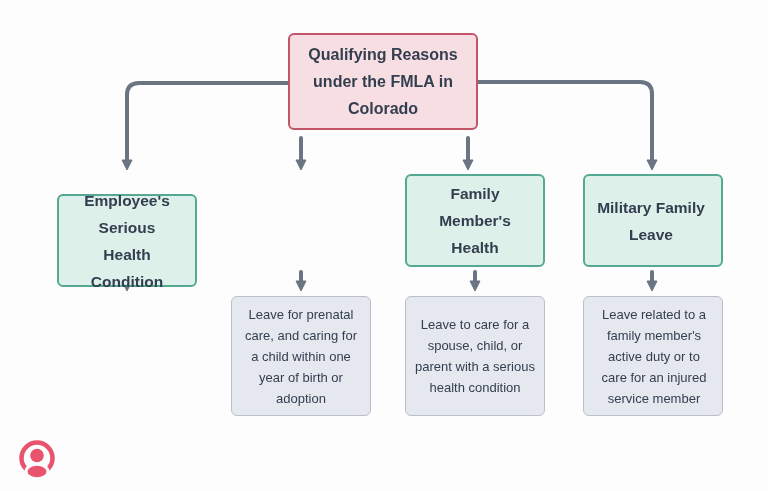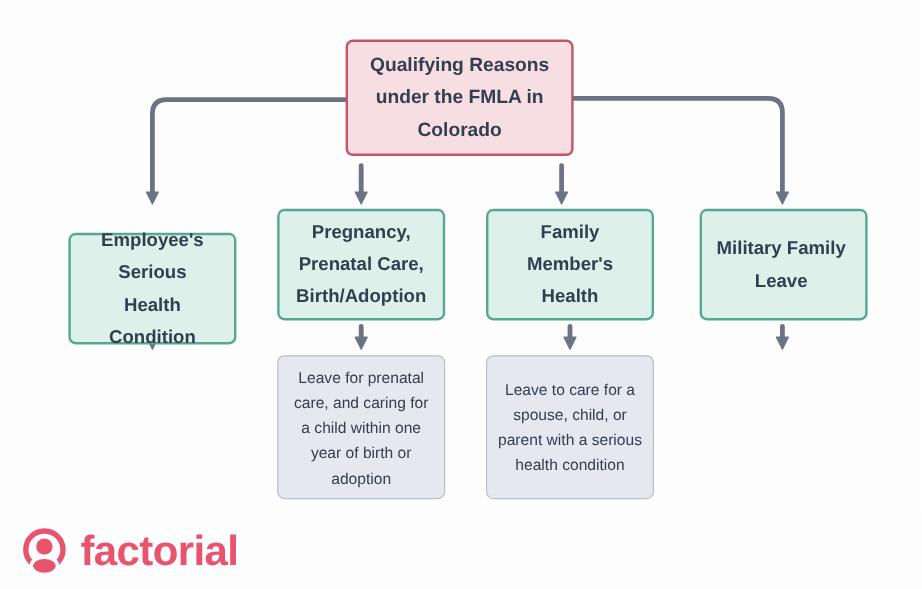--- a/index.html
+++ b/index.html
@@ -74,40 +74,39 @@
   </svg>
 
   <div class="box root-box">
     <span>Qualifying Reasons under the FMLA in Colorado</span>
   </div>
 
   <div class="box branch-box col-0">
     <span>Employee's Serious Health Condition</span>
   </div>
 
-  <div class="box branch-box col-1">
-    <span>Pregnancy, Prenatal Care, Birth/Adoption</span>
-  </div>
   <div class="box branch-box col-2">
     <span>Family Member's Health</span>
   </div>
 
   <div class="box detail-box col-1">
     <span>Leave for prenatal care, and caring for a child within one year of birth or adoption</span>
   </div>
   <div class="box detail-box col-2">
     <span>Leave to care for a spouse, child, or parent with a serious health condition</span>
   </div>
 
   <div class="box branch-box col-3">
     <span>Military Family Leave</span>
   </div>
+  <div class="box detail-box col-3">
+    <span>Leave related to a family member's active duty or to care for an injured service member</span>
+  </div>
 
   <div class="footer">
     <svg width="42" height="42" viewBox="0 0 42 42">
       <circle cx="21" cy="19" r="15.5" fill="none" stroke="#e8536e" stroke-width="4.5"></circle>
       <circle cx="21" cy="16.5" r="6.8" fill="#e8536e"></circle>
       <ellipse cx="21" cy="32.5" rx="11" ry="7.2" fill="#e8536e" stroke="#fdfdfe" stroke-width="3"></ellipse>
     </svg>
-    <span class="logo-text">factorial</span>
   </div>
 
 </div>
 
 </body></html>

